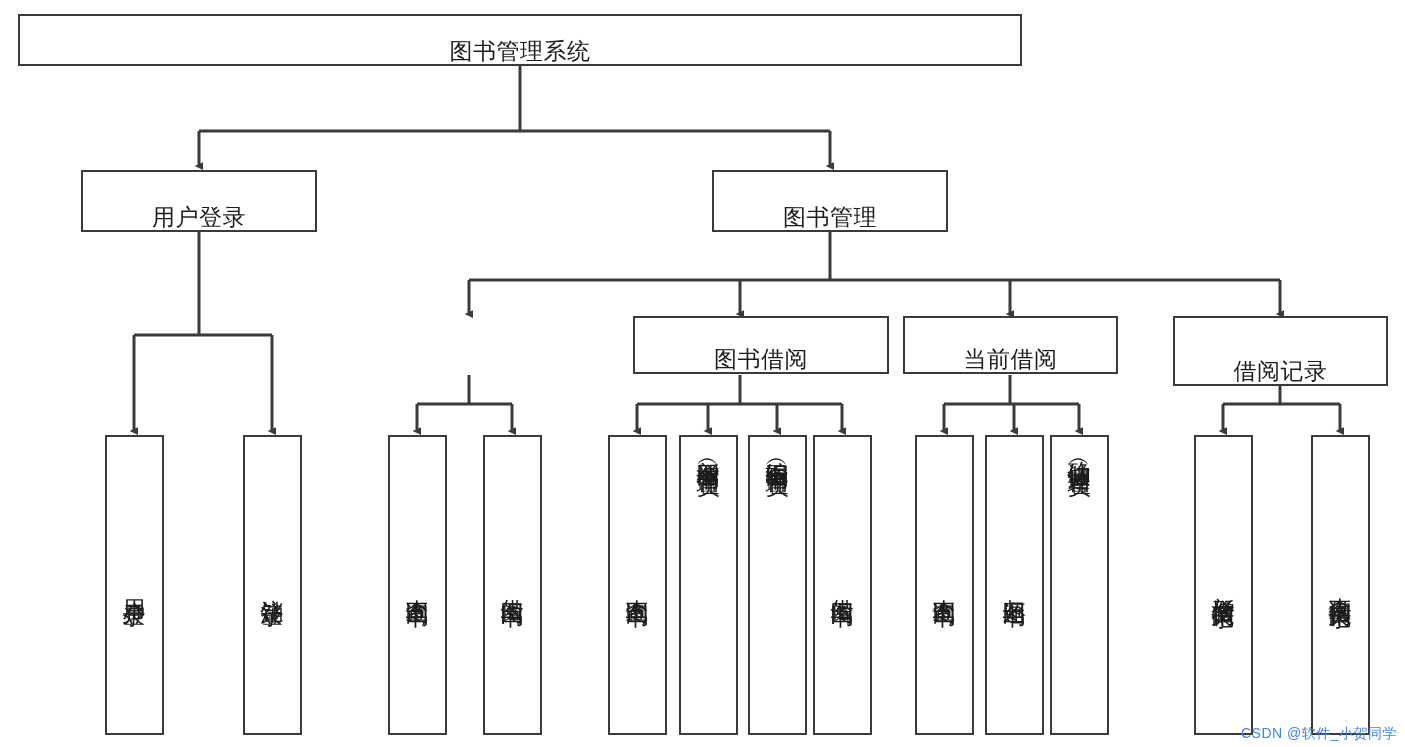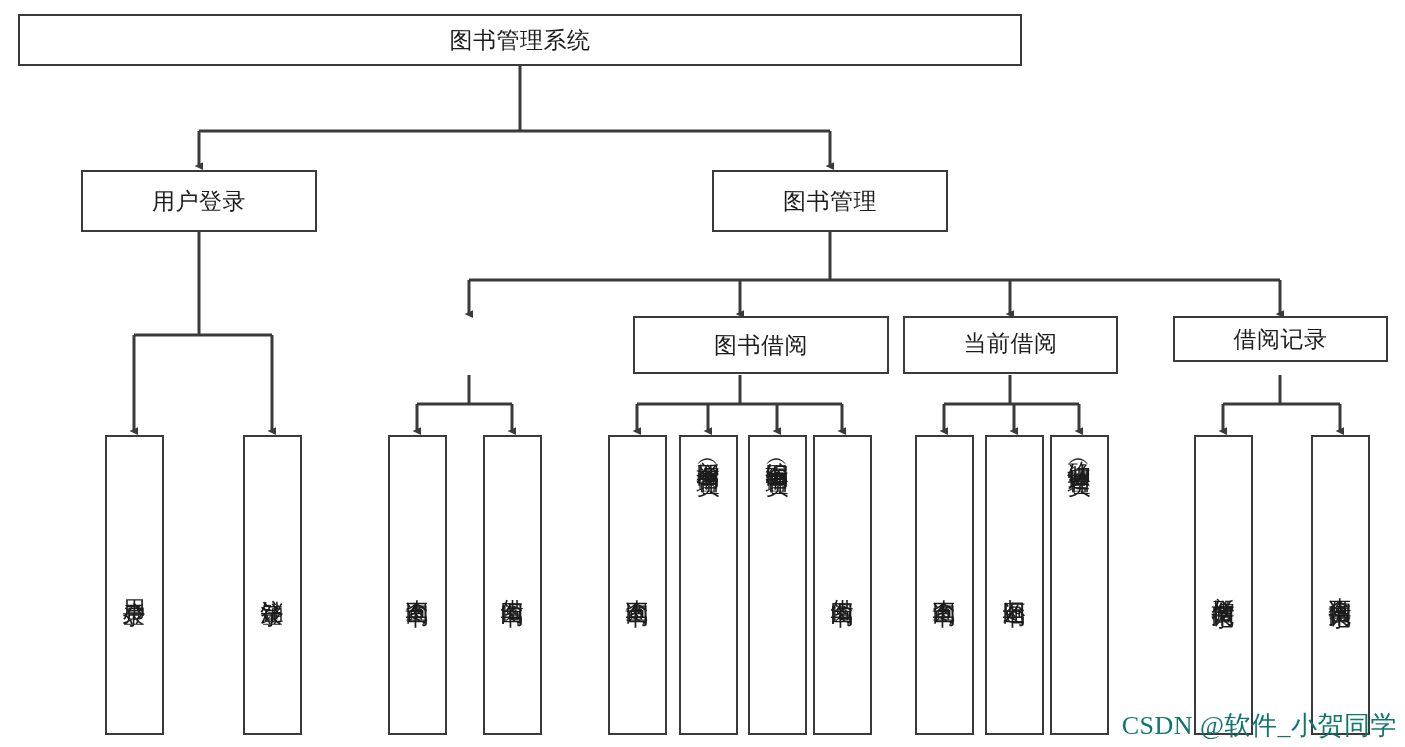--- a/index.html
+++ b/index.html
@@ -25,21 +25,21 @@
     width: 1405px;
     height: 747px;
     pointer-events: none;
   }
   .node {
     position: absolute;
     box-sizing: border-box;
     border: 2px solid #3a3a3a;
     background: #ffffff;
     display: flex;
-    align-items: center;
+    align-items: flex-end;
     justify-content: center;
     color: #1c1c1c;
   }
   .node-label {
     display: block;
     letter-spacing: 0.5px;
     line-height: 1.15;
     text-align: center;
     white-space: nowrap;
   }
@@ -66,25 +66,25 @@
   }
   
   .node.vert.centered {
     align-items: center;
     padding-top: 0;
   }
   #watermark {
     position: absolute;
     right: 8px;
     bottom: 4px;
-    font-size: 26px;
-    color: #0f766e;
+    font-size: 14px;
+    color: #3b82f6;
     letter-spacing: 0.5px;
     white-space: nowrap;
-    font-family: Liberation Serif, serif;
+    font-family: Liberation Sans, sans-serif;
   }
 </style>
 </head>
 <body>
 
 <div id="diagram-root">
 
   <svg id="edges-layer" viewBox="0 0 1405 747" width="1405" height="747" xmlns="http://www.w3.org/2000/svg">
     <defs>
       <marker id="arrow" markerWidth="9" markerHeight="9" refX="4.2" refY="4.4" orient="auto" markerUnits="userSpaceOnUse">
@@ -144,24 +144,24 @@
   <div class="node horiz" style="left:81px; top:170px; width:236px; height:62px;">
     <span class="node-label">用户登录</span>
   </div>
   <div class="node horiz" style="left:712px; top:170px; width:236px; height:62px;">
     <span class="node-label">图书管理</span>
   </div>
 
   <div class="node horiz" style="left:633px; top:316px; width:256px; height:58px;">
     <span class="node-label">图书借阅</span>
   </div>
-  <div class="node horiz" style="left:903px; top:316px; width:215px; height:58px;font-family:Liberation Mono, monospace;">
+  <div class="node horiz" style="left:903px; top:316px; width:215px; height:58px;">
     <span class="node-label">当前借阅</span>
   </div>
-  <div class="node horiz" style="left:1173px; top:316px; width:215px; height:46px;">
+  <div class="node horiz" style="left:1173px; top:316px; width:215px; height:70px;">
     <span class="node-label">借阅记录</span>
   </div>
 
   <div class="node vert centered" style="left:105px; top:435px; width:59px; height:300px;">
     <span class="node-label">用户登录</span>
   </div>
   <div class="node vert centered" style="left:243px; top:435px; width:59px; height:300px;">
     <span class="node-label">注销登录</span>
   </div>
 

